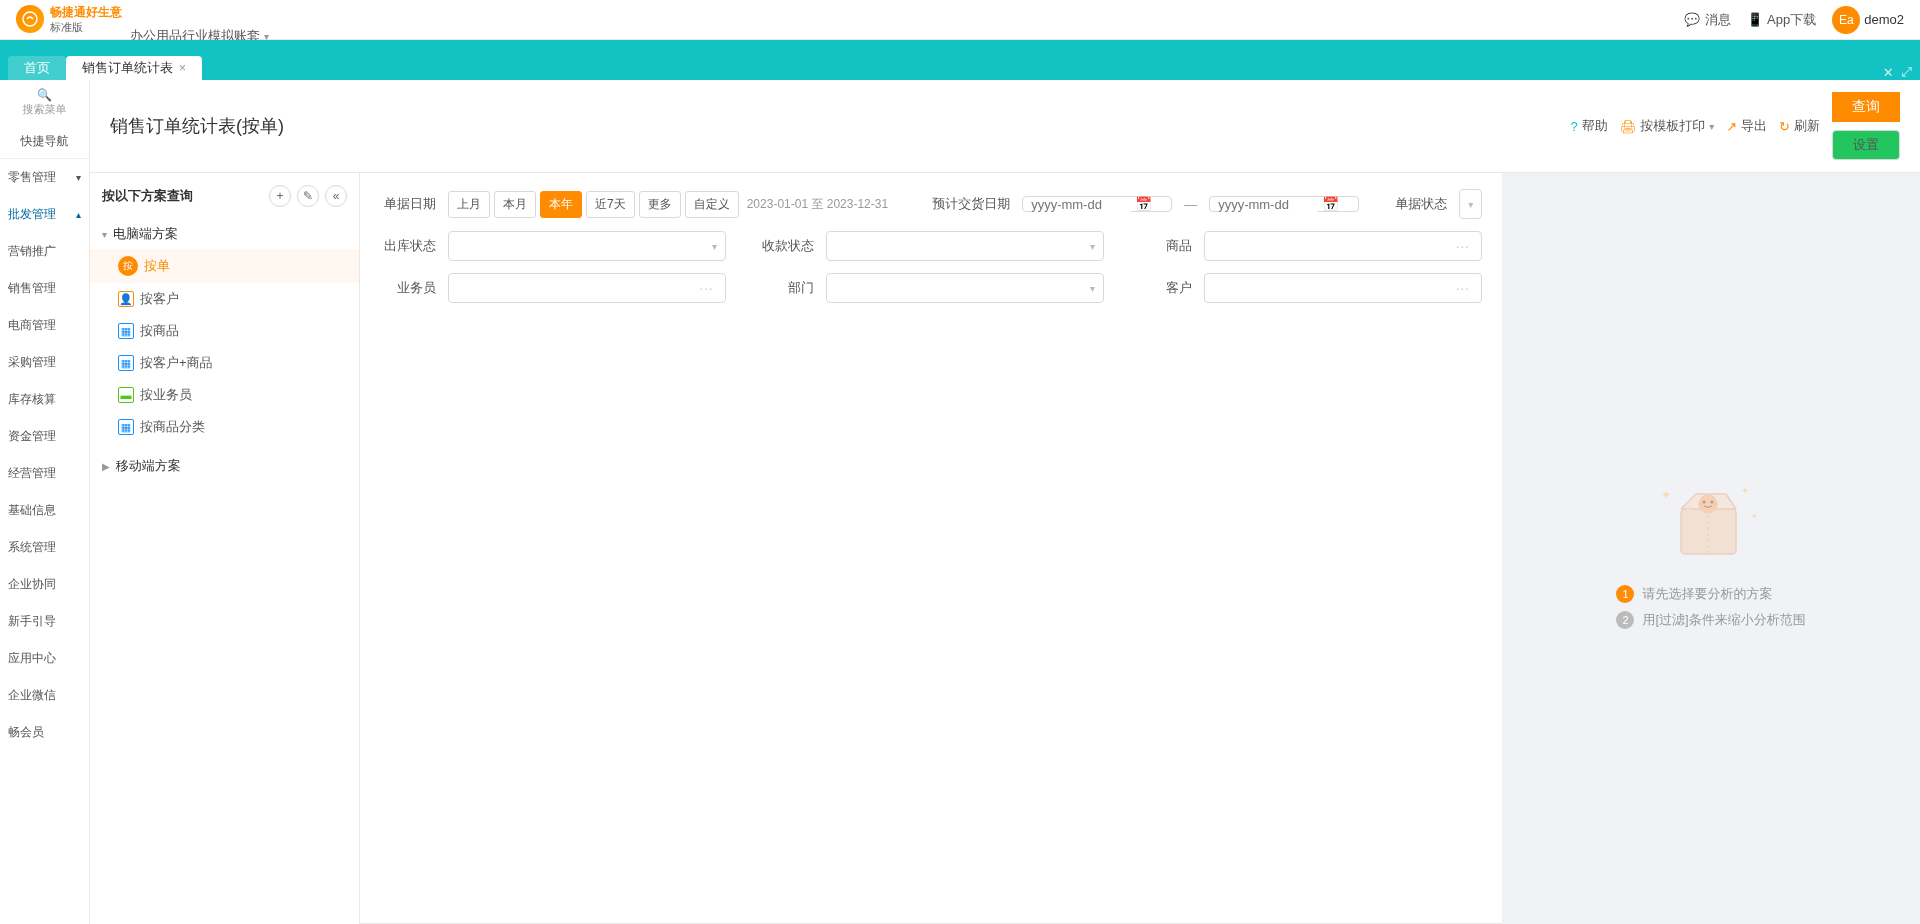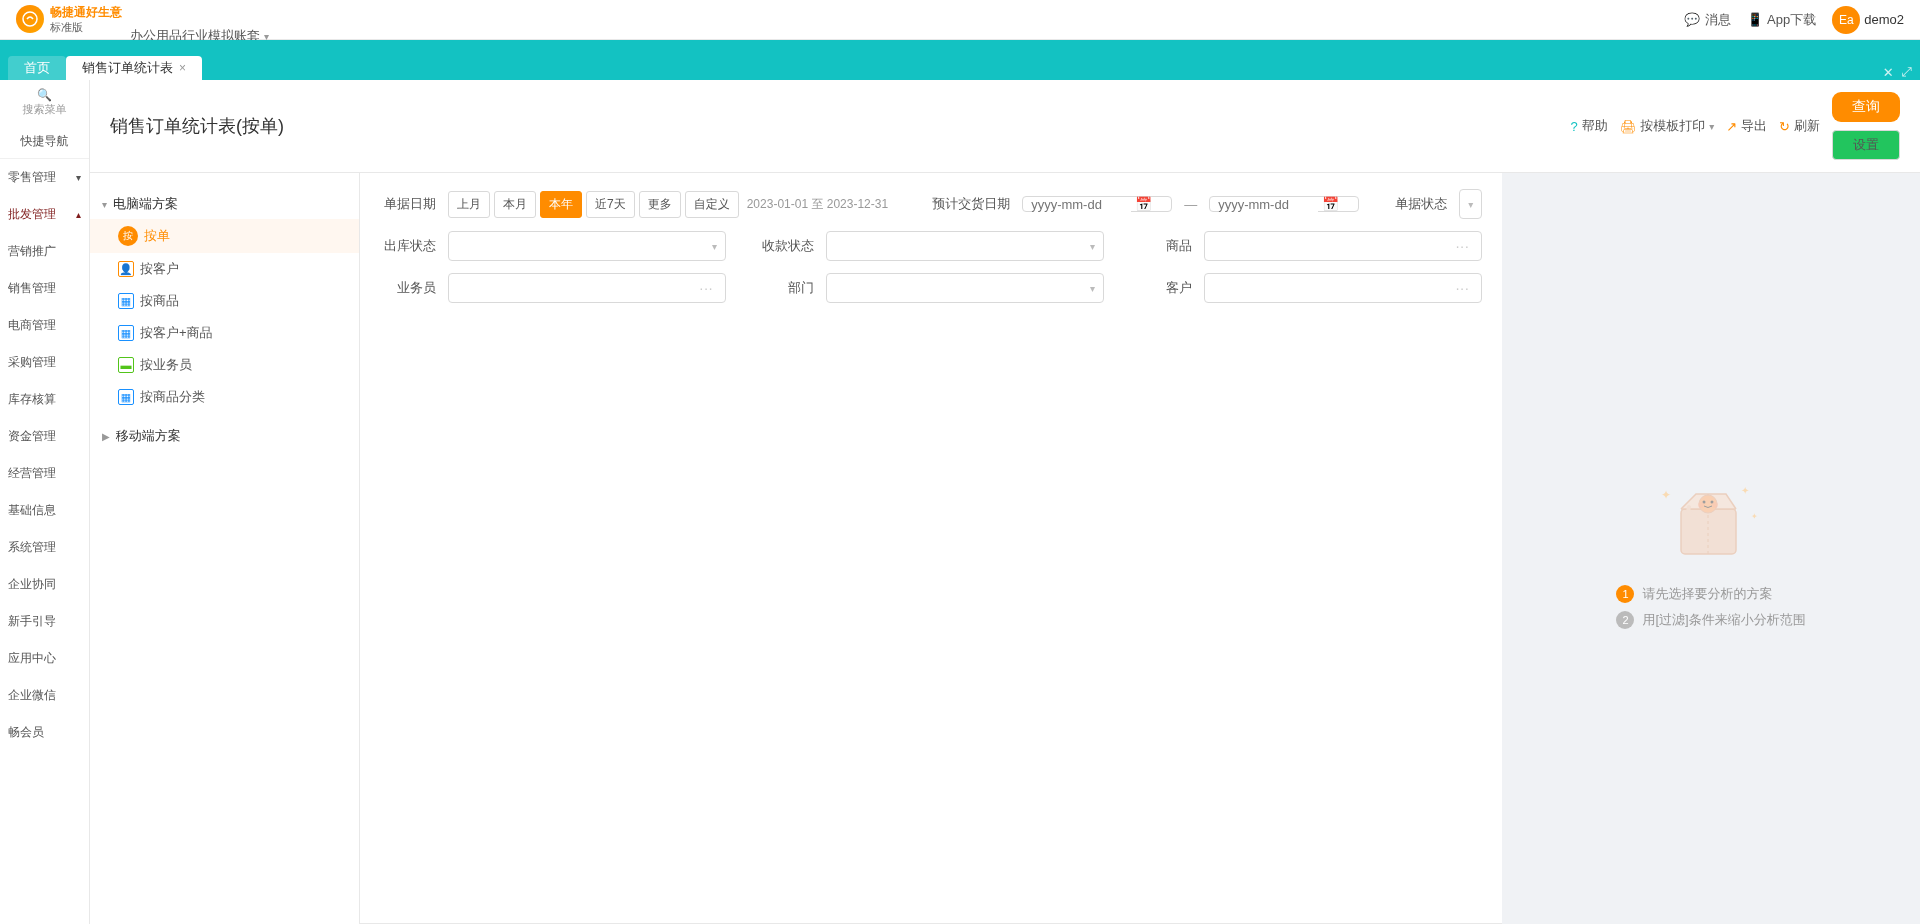--- a/index.html
+++ b/index.html
@@ -88,21 +88,21 @@
     .empty-text { display: flex; flex-direction: column; gap: 8px; }
     .empty-step { display: flex; align-items: center; gap: 8px; font-size: 13px; color: #999; }
     .step-num { width: 18px; height: 18px; border-radius: 50%; background: #ff8c00; color: white; font-size: 11px; display: flex; align-items: center; justify-content: center; flex-shrink: 0; }
     .step-num.gray { background: #bbb; }
 
     
     ::-webkit-scrollbar { width: 4px; height: 4px; }
     ::-webkit-scrollbar-track { background: #f1f1f1; }
     ::-webkit-scrollbar-thumb { background: #ccc; border-radius: 2px; }
 
-    .query-btn { background: #ff8c00; color: white; border: none; border-radius: 9px; padding: 6px 20px; font-size: 14px; cursor: pointer; }
+    .query-btn { background: #ff8c00; color: white; border: none; border-radius: 0; padding: 6px 20px; font-size: 14px; cursor: pointer; }
     .setting-btn { background: #22c55e; border: 1px solid #d9d9d9; border-radius: 4px; padding: 5px 12px; font-size: 13px; cursor: pointer; color: #555; display: block; margin-top: 4px; }
 
     .btn-group-right { display: flex; flex-direction: column; align-items: stretch; gap: 4px; }
 
     .select-wrapper { display: flex; align-items: center; height: 30px; border: 1px solid #d9d9d9; border-radius: 4px; padding: 0 8px; background: #fff; justify-content: space-between; flex: 1; cursor: pointer; }
     .select-arrow { color: #bbb; font-size: 10px; }
     .select-placeholder { color: #bbb; font-size: 13px; }
     .dots-btn { color: #ccc; cursor: pointer; font-size: 14px; padding: 0 4px; }
   </style>
 </head>
@@ -165,21 +165,21 @@
       <span>🔍</span>
       <div style="font-size:11px;color:#999;">搜索菜单</div>
     </div>
     <div class="sidebar-shortcut">
       <div>快捷导航</div>
     </div>
     <div class="sidebar-section">
       <span>零售管理</span>
       <span style="font-size:10px;">▾</span>
     </div>
-    <div class="sidebar-section" style="color:#7f1d1d;">
+    <div class="sidebar-section" style="color:#0369a1;">
       <span>批发管理</span>
       <span style="font-size:10px;">▴</span>
     </div>
     <div class="sidebar-section">
       <span>营销推广</span>
     </div>
     <div class="sidebar-section">
       <span>销售管理</span>
     </div>
     <div class="sidebar-section">
@@ -245,20 +245,28 @@
         <div class="btn-group-right">
           <button class="query-btn">查询</button>
           <button class="setting-btn">设置</button>
         </div>
       </div>
     </div>
 
     <div class="page-body">
 
       <div class="scheme-panel">
+        <div class="scheme-panel-header">
+          <span class="scheme-panel-title">按以下方案查询</span>
+          <div class="scheme-panel-actions">
+            <div class="scheme-action-btn">+</div>
+            <div class="scheme-action-btn">✎</div>
+            <div class="scheme-action-btn">«</div>
+          </div>
+        </div>
 
         <div class="scheme-group">
           <div class="scheme-group-header">
             <span class="scheme-group-arrow">▾</span>
             <span class="scheme-group-label">电脑端方案</span>
           </div>
 
           <div class="scheme-item active">
             <div class="scheme-item-icon active-circle" style="background:#ff8c00;color:white;border-radius:50%;width:20px;height:20px;font-size:10px;display:flex;align-items:center;justify-content:center;border:none;">按</div>
             <span>按单</span>

